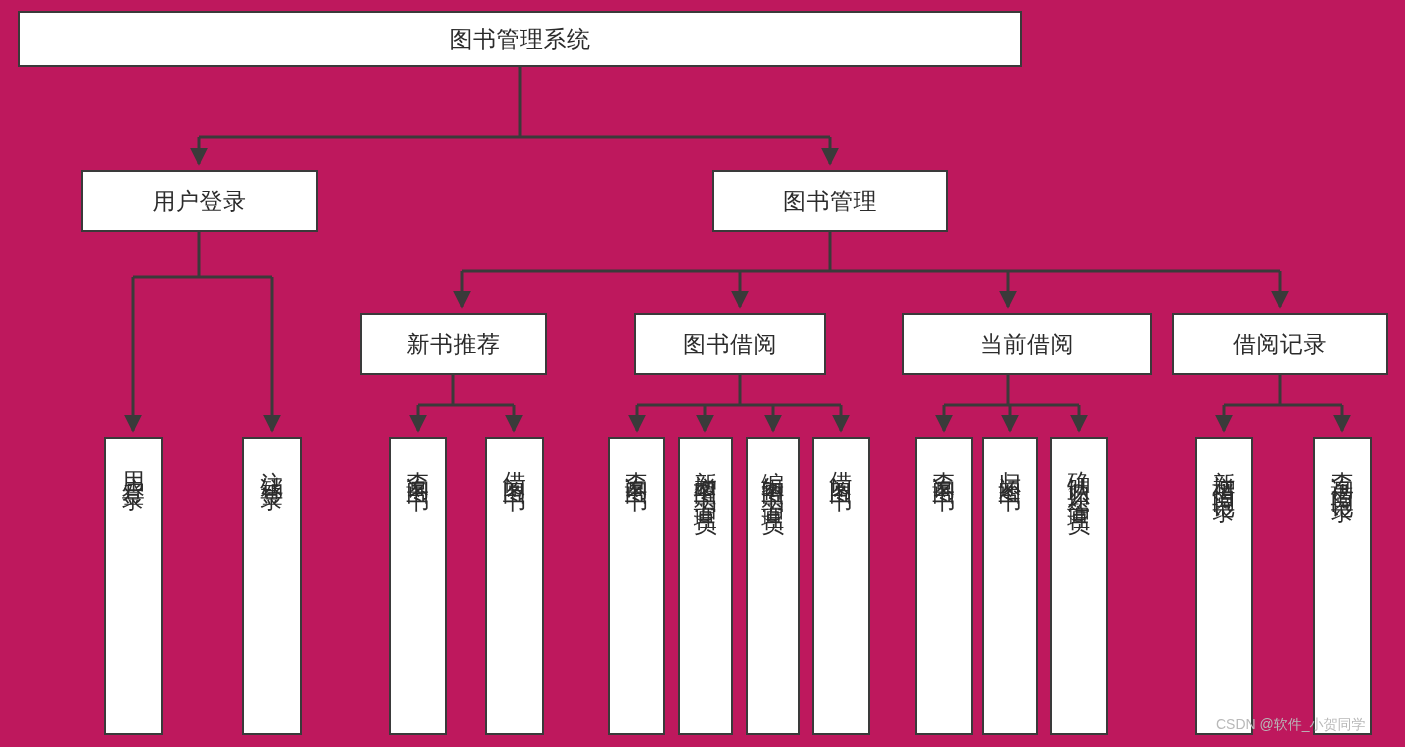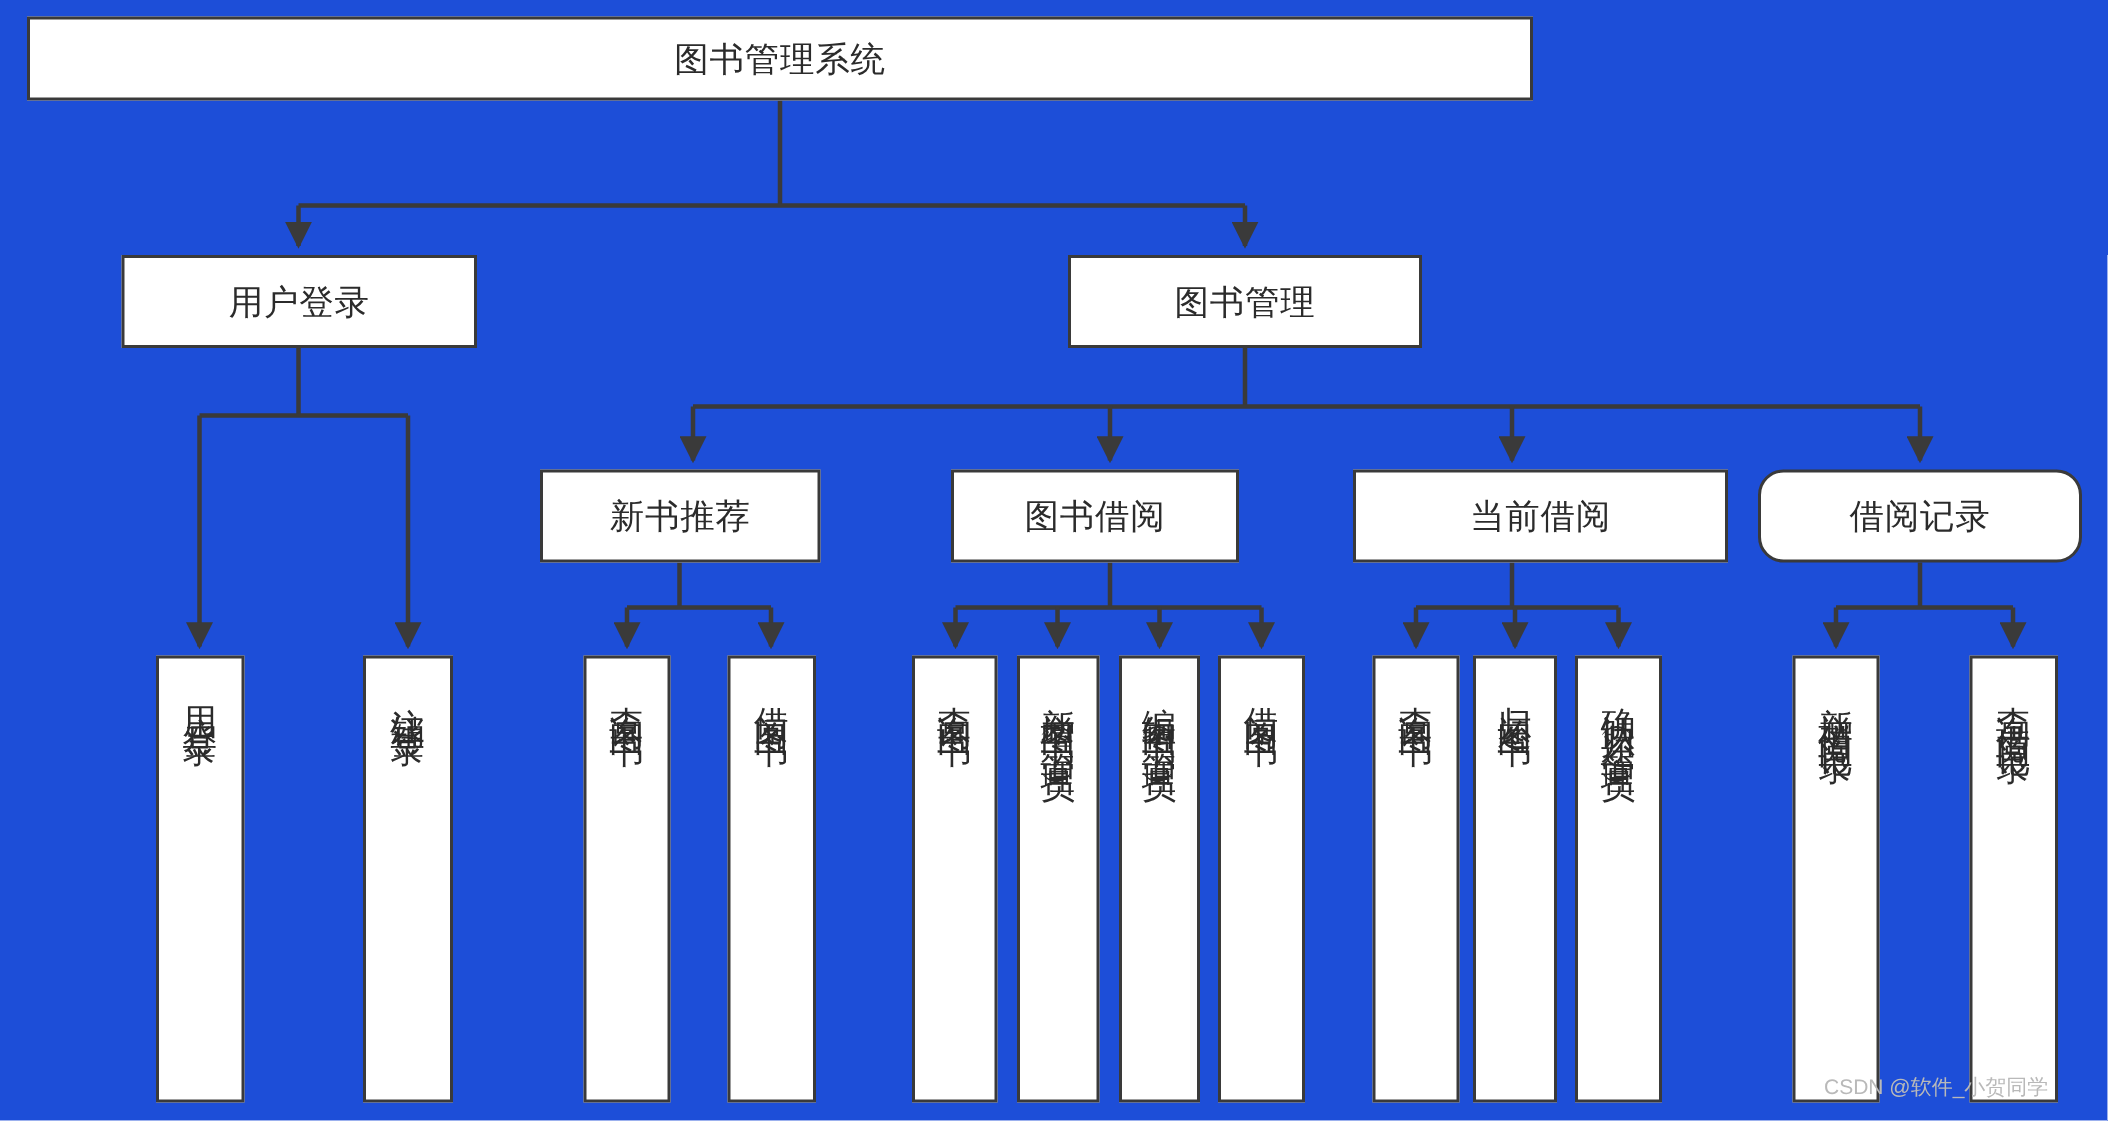--- a/index.html
+++ b/index.html
@@ -8,21 +8,21 @@
     padding: 0;
     background: #ffffff;
   }
   body {
     font-family: "Liberation Sans", "DejaVu Sans", sans-serif;
   }
   #canvas {
     position: relative;
     width: 1405px;
     height: 747px;
-    background: #1d4ed8;
+    background: #be185d;
     overflow: hidden;
   }
   #wires {
     position: absolute;
     left: 0;
     top: 0;
     width: 1405px;
     height: 747px;
     pointer-events: none;
   }
@@ -137,21 +137,21 @@
 
   <div class="node h" style="left:360px; top:313px; width:187px; height:62px;">
     <span class="label">新书推荐</span>
   </div>
   <div class="node h" style="left:634px; top:313px; width:192px; height:62px;">
     <span class="label">图书借阅</span>
   </div>
   <div class="node h" style="left:902px; top:313px; width:250px; height:62px;">
     <span class="label">当前借阅</span>
   </div>
-  <div class="node h" style="left:1172px; top:313px; width:216px; height:62px;border-radius:17px;">
+  <div class="node h" style="left:1172px; top:313px; width:216px; height:62px;">
     <span class="label">借阅记录</span>
   </div>
 
   <div class="node v" style="left:104px; top:437px; width:59px; height:298px;">
     <span class="label">用户登录</span>
   </div>
   <div class="node v" style="left:242px; top:437px; width:60px; height:298px;">
     <span class="label">注销登录</span>
   </div>
 

